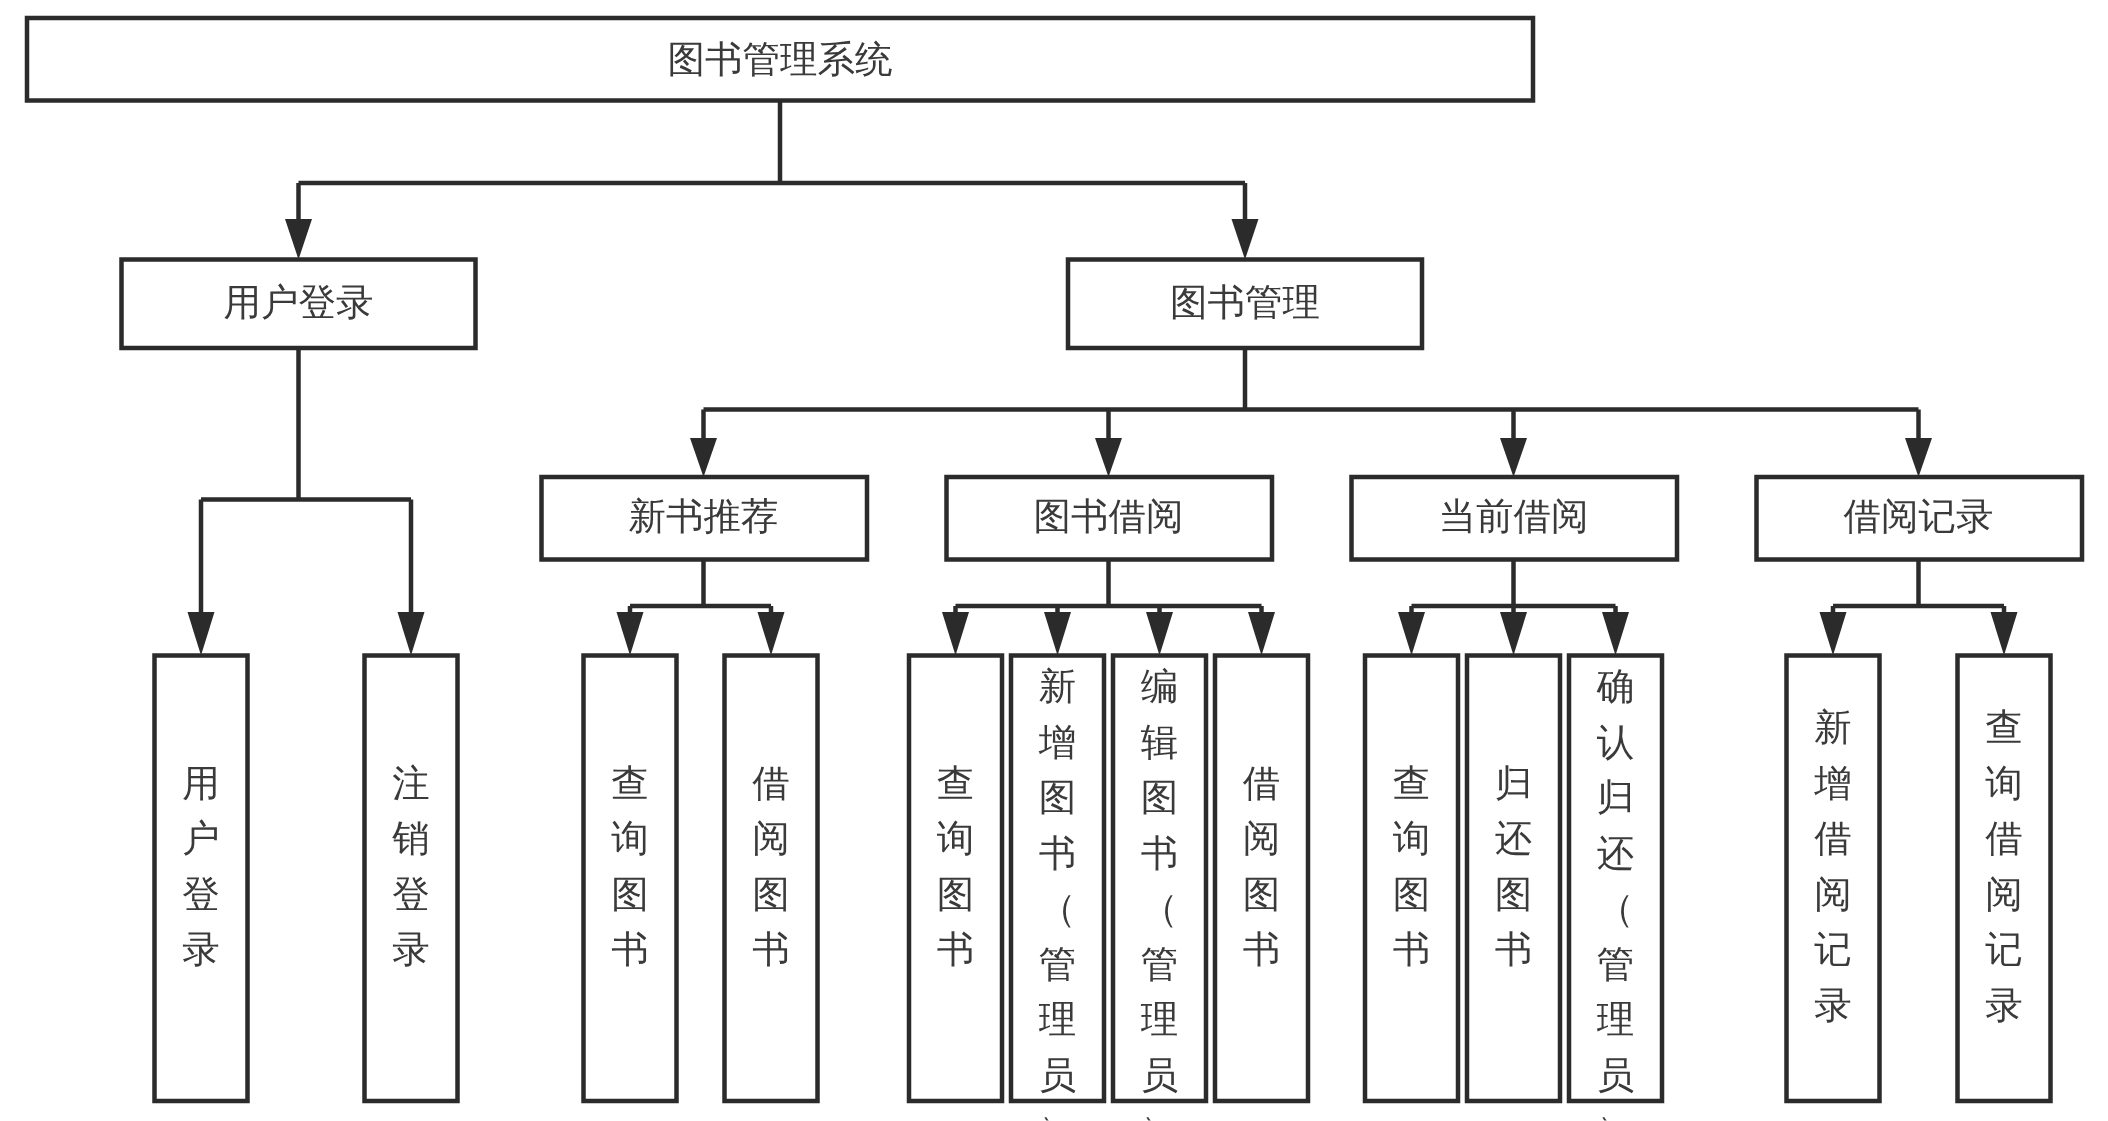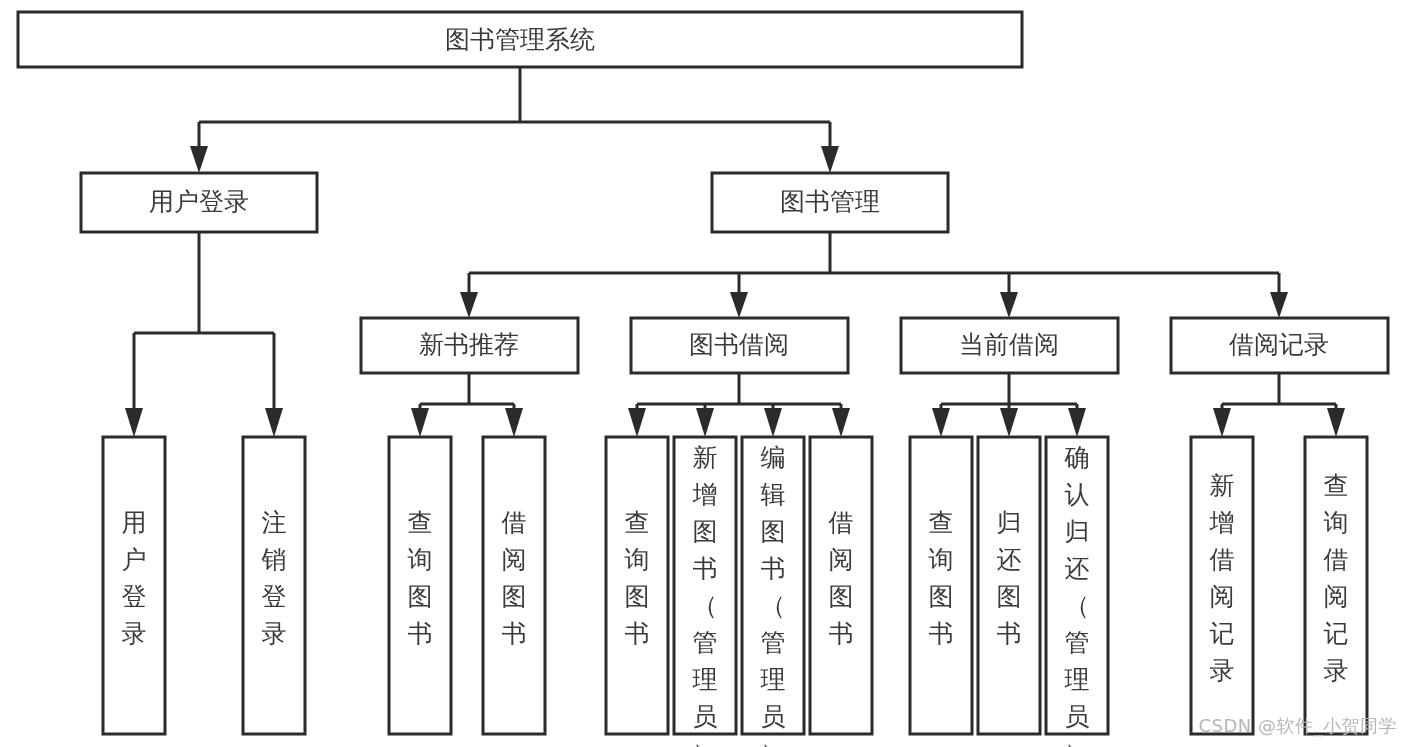--- a/index.html
+++ b/index.html
@@ -223,14 +223,13 @@
     <g>
       <rect class="node-rect" x="1191" y="437" width="62" height="297"></rect>
       <text class="node-label-v" x="1222"><tspan x="1222" y="493.5">新</tspan><tspan x="1222" y="530.5">增</tspan><tspan x="1222" y="567.5">借</tspan><tspan x="1222" y="604.5">阅</tspan><tspan x="1222" y="641.5">记</tspan><tspan x="1222" y="678.5">录</tspan></text>
     </g>
     <g>
       <rect class="node-rect" x="1305" y="437" width="62" height="297"></rect>
       <text class="node-label-v" x="1336"><tspan x="1336" y="493.5">查</tspan><tspan x="1336" y="530.5">询</tspan><tspan x="1336" y="567.5">借</tspan><tspan x="1336" y="604.5">阅</tspan><tspan x="1336" y="641.5">记</tspan><tspan x="1336" y="678.5">录</tspan></text>
     </g>
   </svg>
 
-  <div class="watermark">CSDN @软件_小贺同学</div>
 </div>
 
 </body></html>

